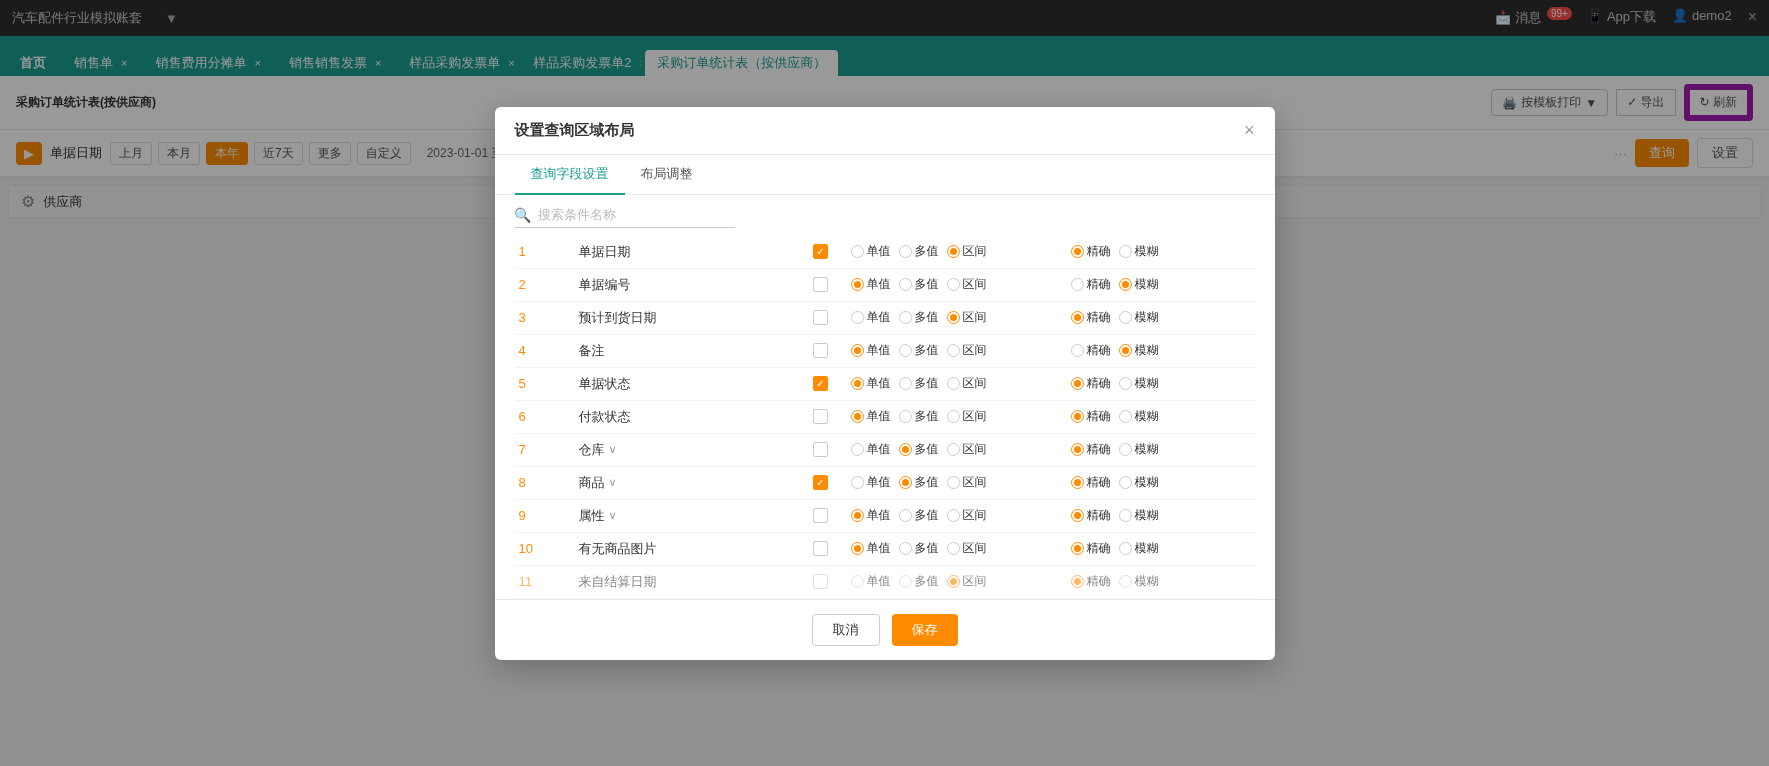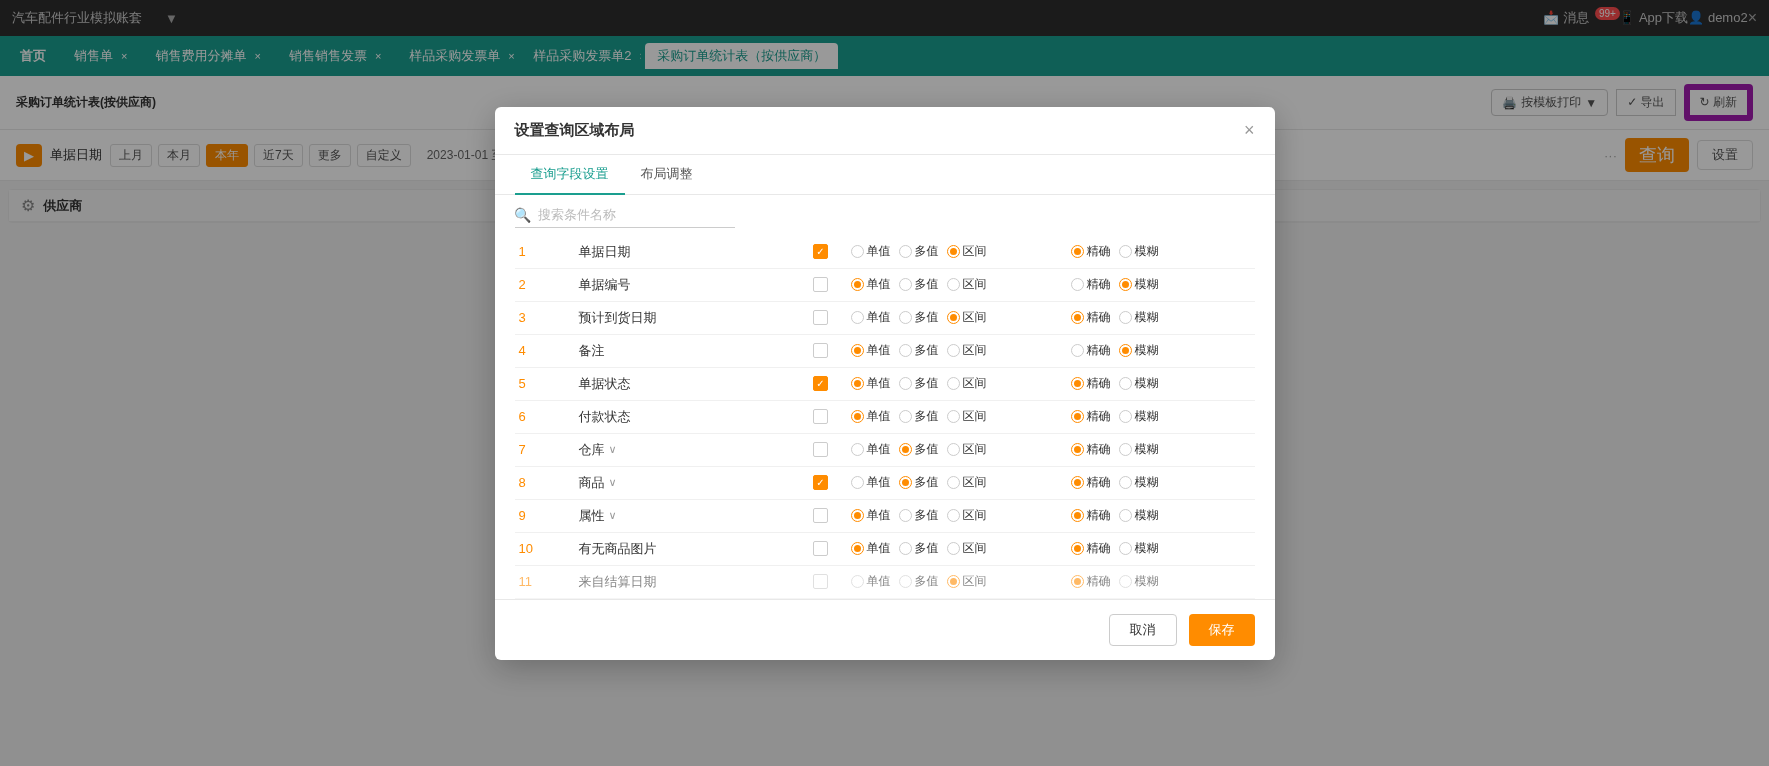--- a/index.html
+++ b/index.html
@@ -9,33 +9,33 @@
     .top-bar {
       background: #2d2d2d;
       height: 36px;
       display: flex;
       align-items: center;
       justify-content: space-between;
       padding: 0 12px;
       color: #ccc;
     }
     .top-bar-left { font-size: 13px; color: #ccc; display: flex; align-items: center; gap: 23px; }
-    .top-bar-right { display: flex; align-items: center; font-size: 13px; color: #ccc; }
+    .top-bar-right { display: flex; align-items: flex-start; gap: 16px; font-size: 13px; color: #ccc; }
     .notification-badge {
       background: #ff4d4f; color: #fff; border-radius: 10px; font-size: 10px;
       padding: 1px 4px; margin-left: 2px; vertical-align: super;
     }
     .close-x { color: #aaa; cursor: pointer; font-size: 16px; }
 
     
     .nav-bar {
       background: #1a9e8f;
       height: 40px;
       display: flex;
-      align-items: center;
+      align-items: flex-end;
       padding: 0 8px;
       gap: 4px;
     }
     .nav-item {
       color: #fff;
       padding: 4px 12px;
       border-radius: 4px 4px 0 0;
       font-size: 13px;
       cursor: pointer;
       white-space: nowrap;
@@ -85,21 +85,21 @@
     }
     .table-header-row {
       display: flex;
       align-items: center;
       background: #f5f5f5;
       padding: 6px 12px;
       border-bottom: 1px solid #e8e8e8;
       gap: 8px;
     }
     .settings-icon { color: #888; cursor: pointer; font-size: 16px; }
-    .col-header { font-size: 13px; color: #333; font-weight: 700; flex: 1; }
+    .col-header { font-size: 13px; color: #333; font-weight: 400; flex: 1; }
 
     
     .overlay {
       position: fixed; top: 0; left: 0; right: 0; bottom: 0;
       background: rgba(0,0,0,0.4);
       z-index: 100;
       display: flex; align-items: center; justify-content: center;
     }
 
     
@@ -206,39 +206,39 @@
       display: inline-flex; align-items: center; justify-content: center;
       background: #fff; flex-shrink: 0;
     }
     .radio-dot.selected { border-color: #ff8c00; }
     .radio-dot.selected::after { content: ''; width: 7px; height: 7px; border-radius: 50%; background: #ff8c00; display: block; }
 
     
     .dialog-footer {
       padding: 14px 20px;
       display: flex;
-      justify-content: flex-end;
+      justify-content: center;
       gap: 12px;
       border-top: 1px solid #e8e8e8;
     }
     .btn-cancel {
       padding: 6px 20px; border: 1px solid #ccc; background: #fff; border-radius: 4px;
       cursor: pointer; font-size: 13px; color: #333;
     }
     .btn-save {
       padding: 6px 20px; border: none; background: #ff8c00; color: #fff; border-radius: 4px;
       cursor: pointer; font-size: 13px;
     }
 
     .action-btns {
       display: flex; gap: 8px; align-items: center;
     }
     .btn-query {
       background: #ff8c00; color: #fff; border: none; border-radius: 4px;
-      padding: 5px 14px; cursor: pointer; font-size: 18px;
+      padding: 5px 14px; cursor: pointer; font-size: 13px;
     }
     .btn-settings {
       background: #fff; color: #555; border: 1px solid #ddd; border-radius: 4px;
       padding: 5px 14px; cursor: pointer; font-size: 13px;
     }
   </style>
 </head>
 <body>
 
 <div class="top-bar">

